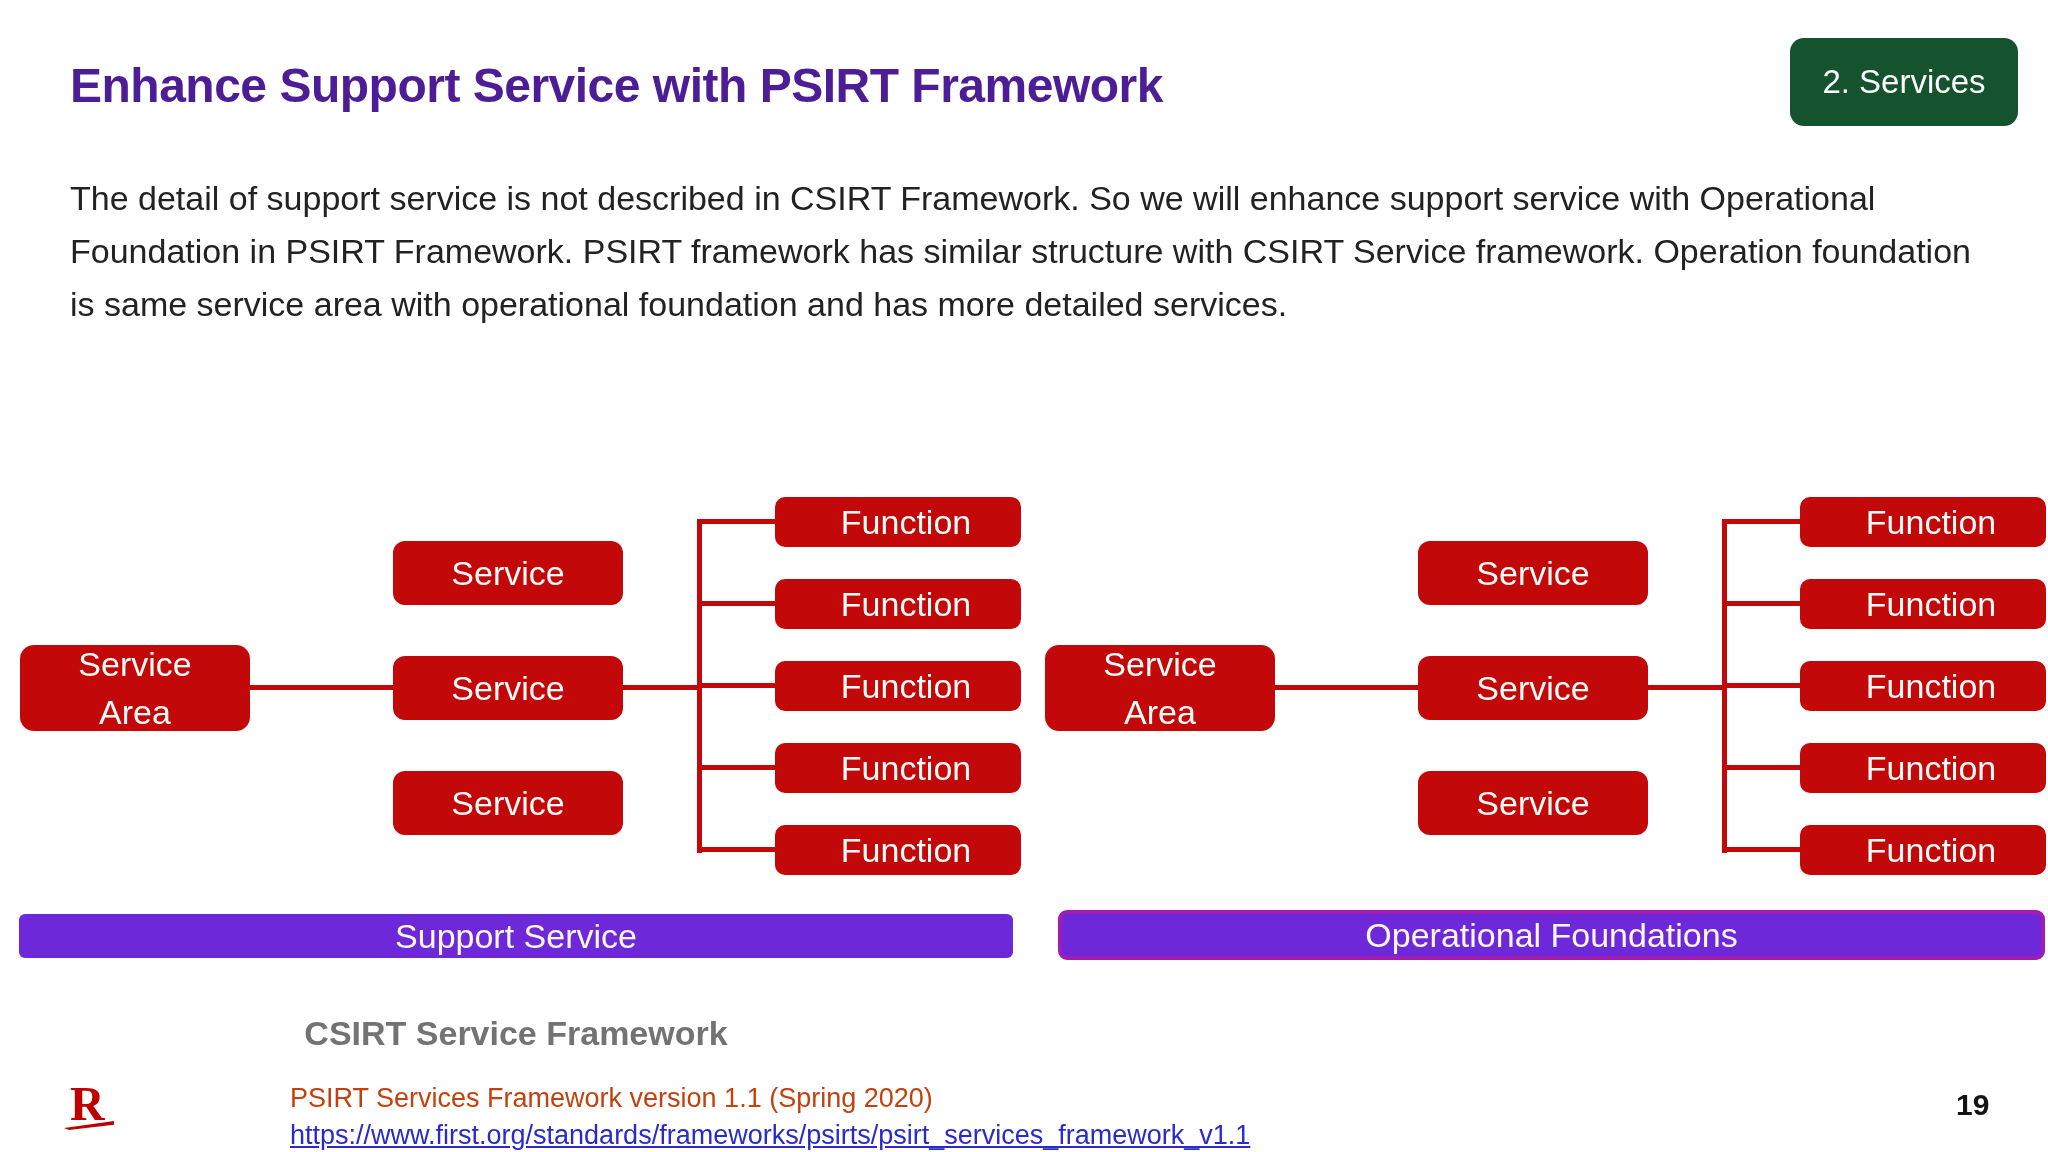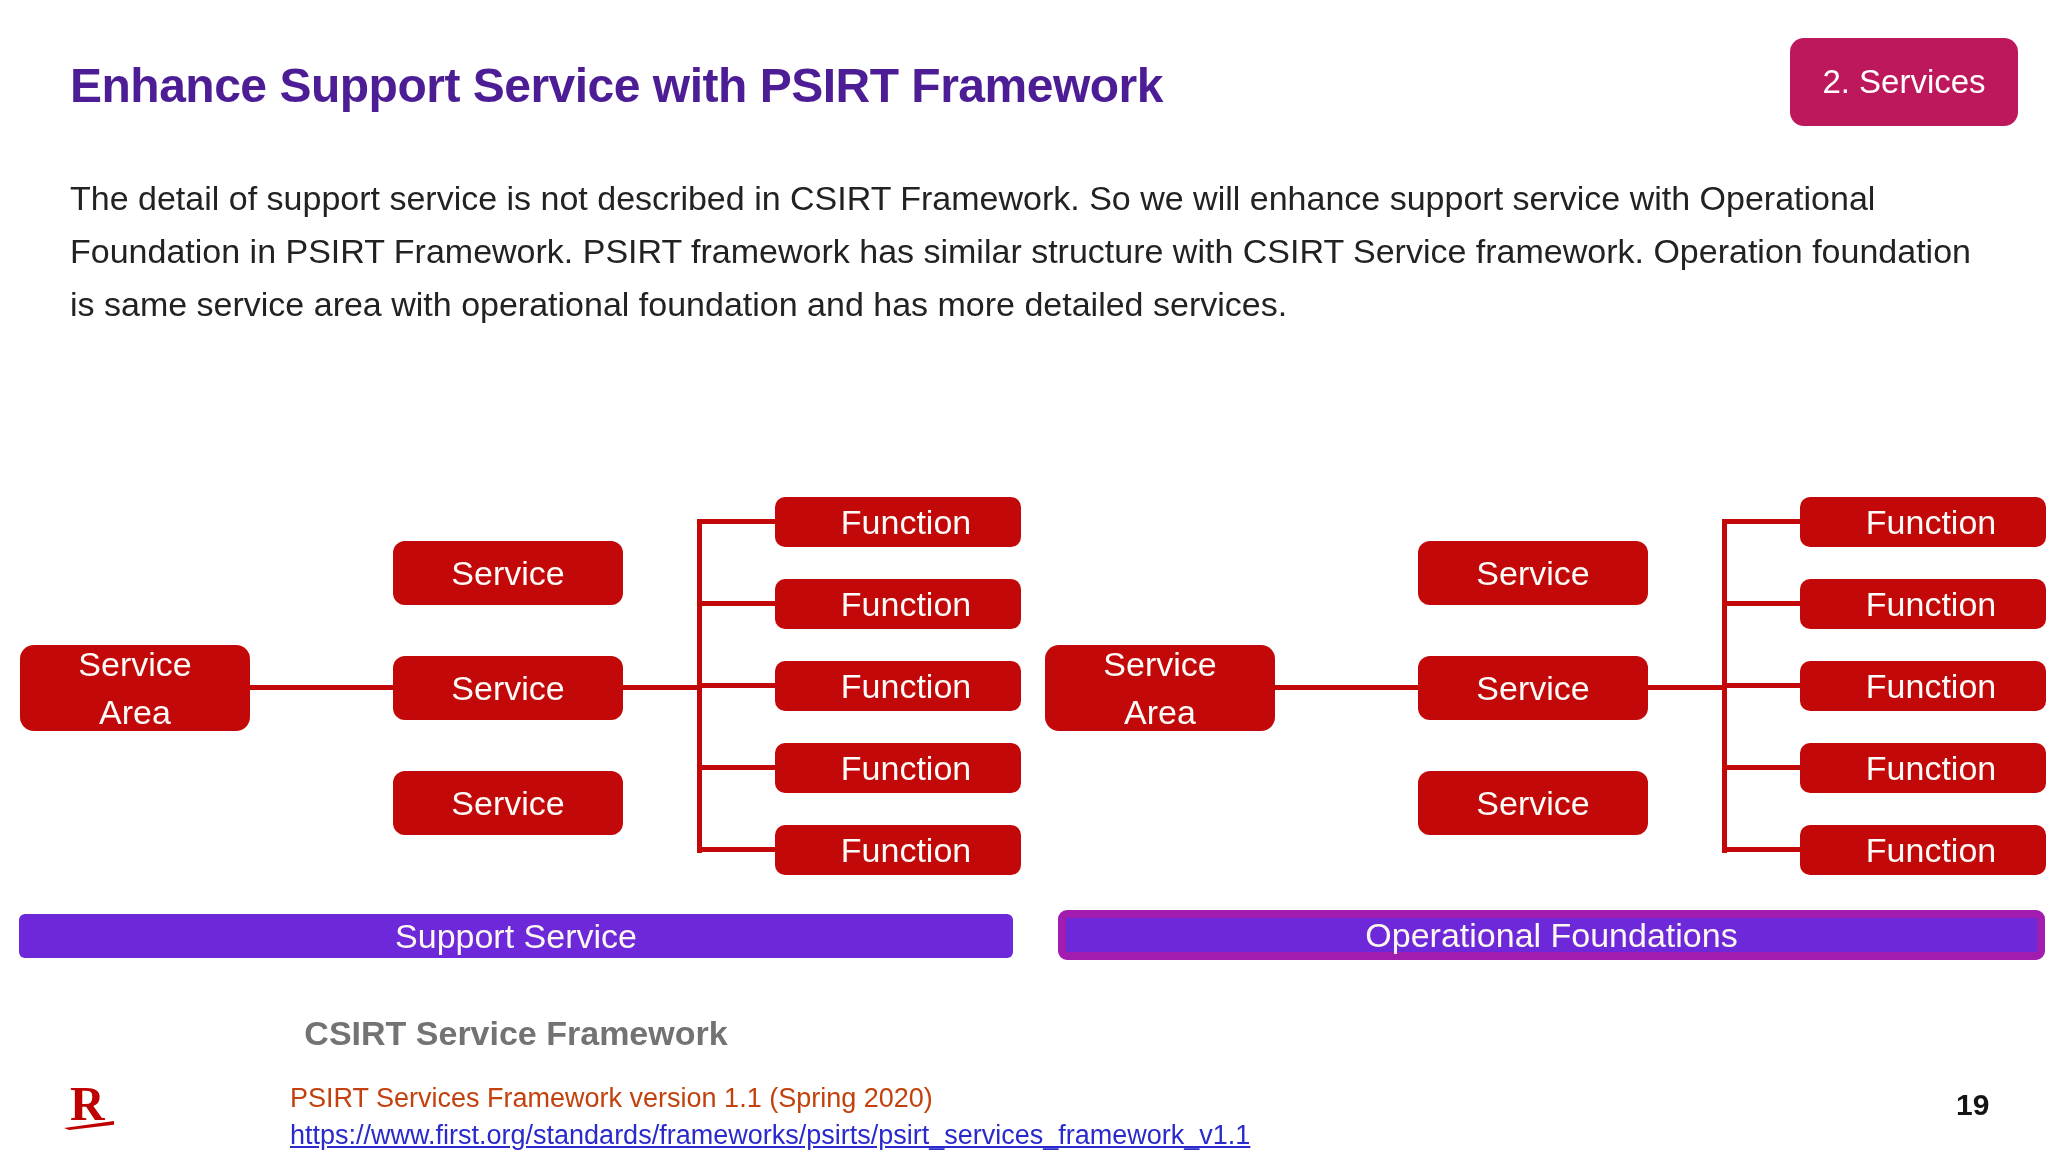--- a/index.html
+++ b/index.html
@@ -10,21 +10,21 @@
     font-family:"Liberation Sans", sans-serif;
     overflow:hidden;
   }
   .title{
     position:absolute;left:70px;top:58px;
     font-size:48px;font-weight:700;color:#4c1d95;
     letter-spacing:-0.5px;
   }
   .badge{
     position:absolute;left:1790px;top:38px;width:228px;height:88px;
-    background:#be185d;border-radius:14px;
+    background:#14532d;border-radius:14px;
     display:flex;align-items:center;justify-content:center;
     color:#ffffff;font-size:33px;
   }
   .intro{
     position:absolute;left:70px;top:172px;width:1930px;
     font-size:34px;line-height:53px;color:#222222;
   }
   
   .rbox{
     position:absolute;background:#C20808;color:#FDFCF8;
@@ -40,21 +40,21 @@
   .v-line{width:5px;}
   
   .banner{
     position:absolute;
     display:flex;align-items:center;justify-content:center;
     color:#FDF8EF;font-size:34px;background:#6d28d9;
   }
   .banner-left{left:19px;top:914px;width:994px;height:44px;border-radius:6px;}
   .banner-right{
     left:1058px;top:910px;width:987px;height:50px;border-radius:9px;
-    border:8px solid #a21caf;box-sizing:border-box;
+    border:4px solid #a21caf;box-sizing:border-box;
   }
   .caption{
     position:absolute;top:1014px;text-align:center;
     font-size:34px;font-weight:700;
   }
   .caption-left{left:19px;width:994px;color:#737373;}
   .caption-right{left:1058px;width:987px;color:#C20808;}
   
   .src-line{position:absolute;left:290px;top:1083px;font-size:27px;color:#c2410c;}
   .src-link{

